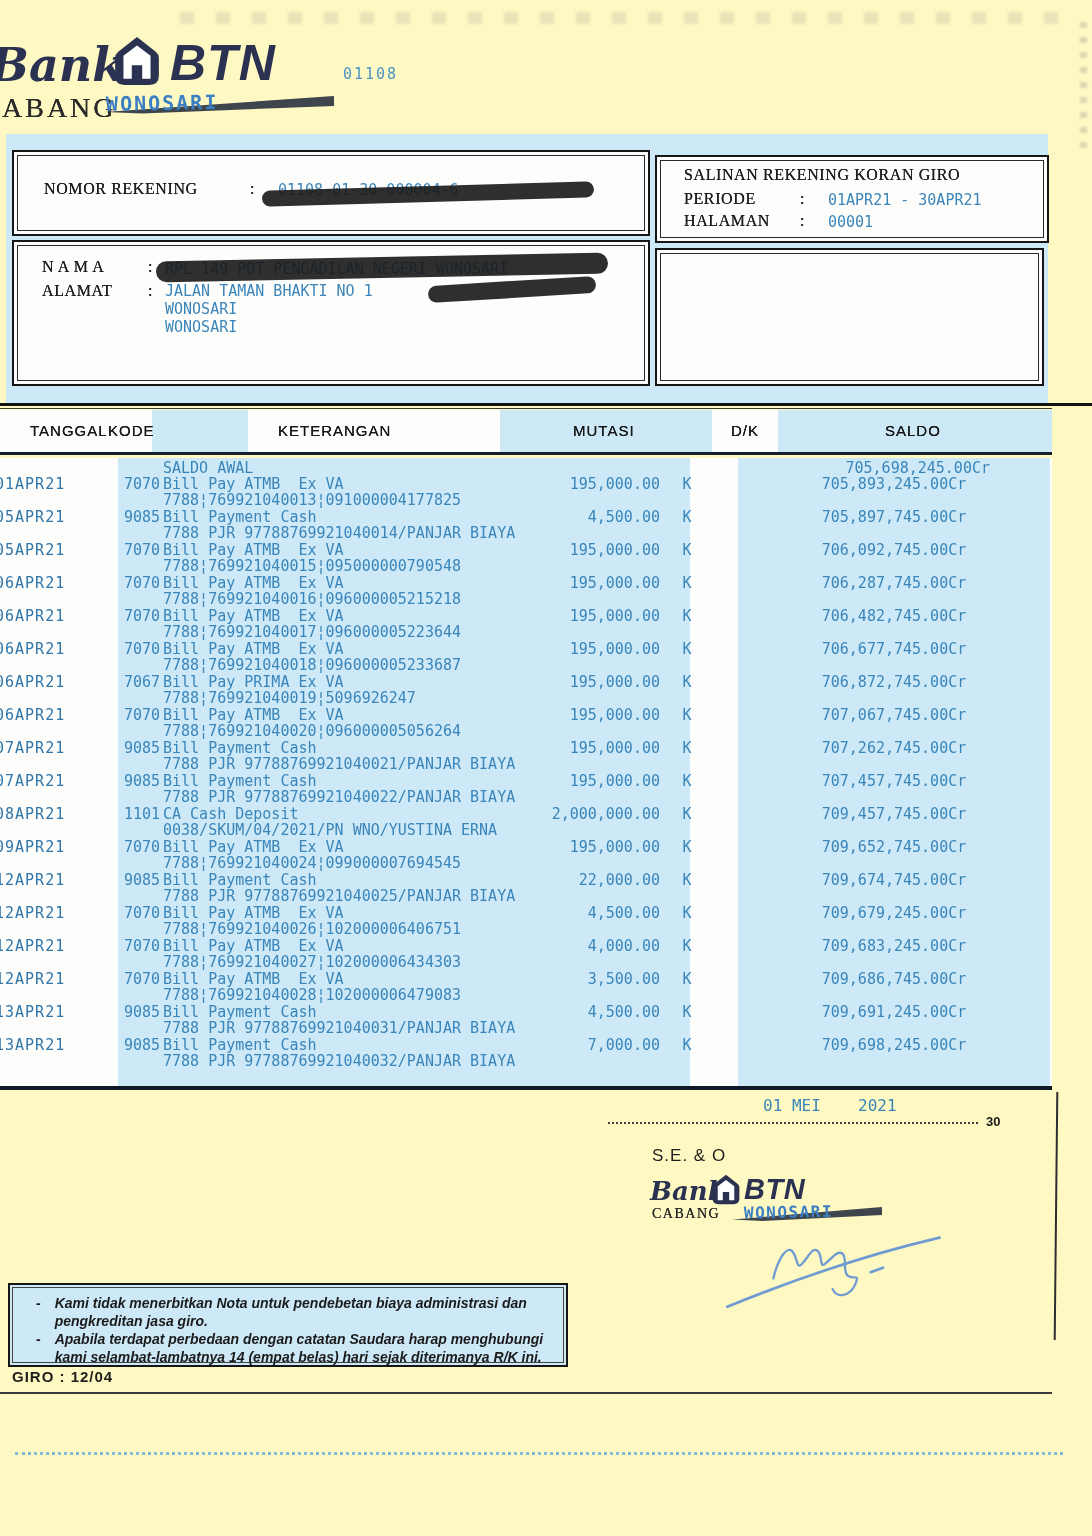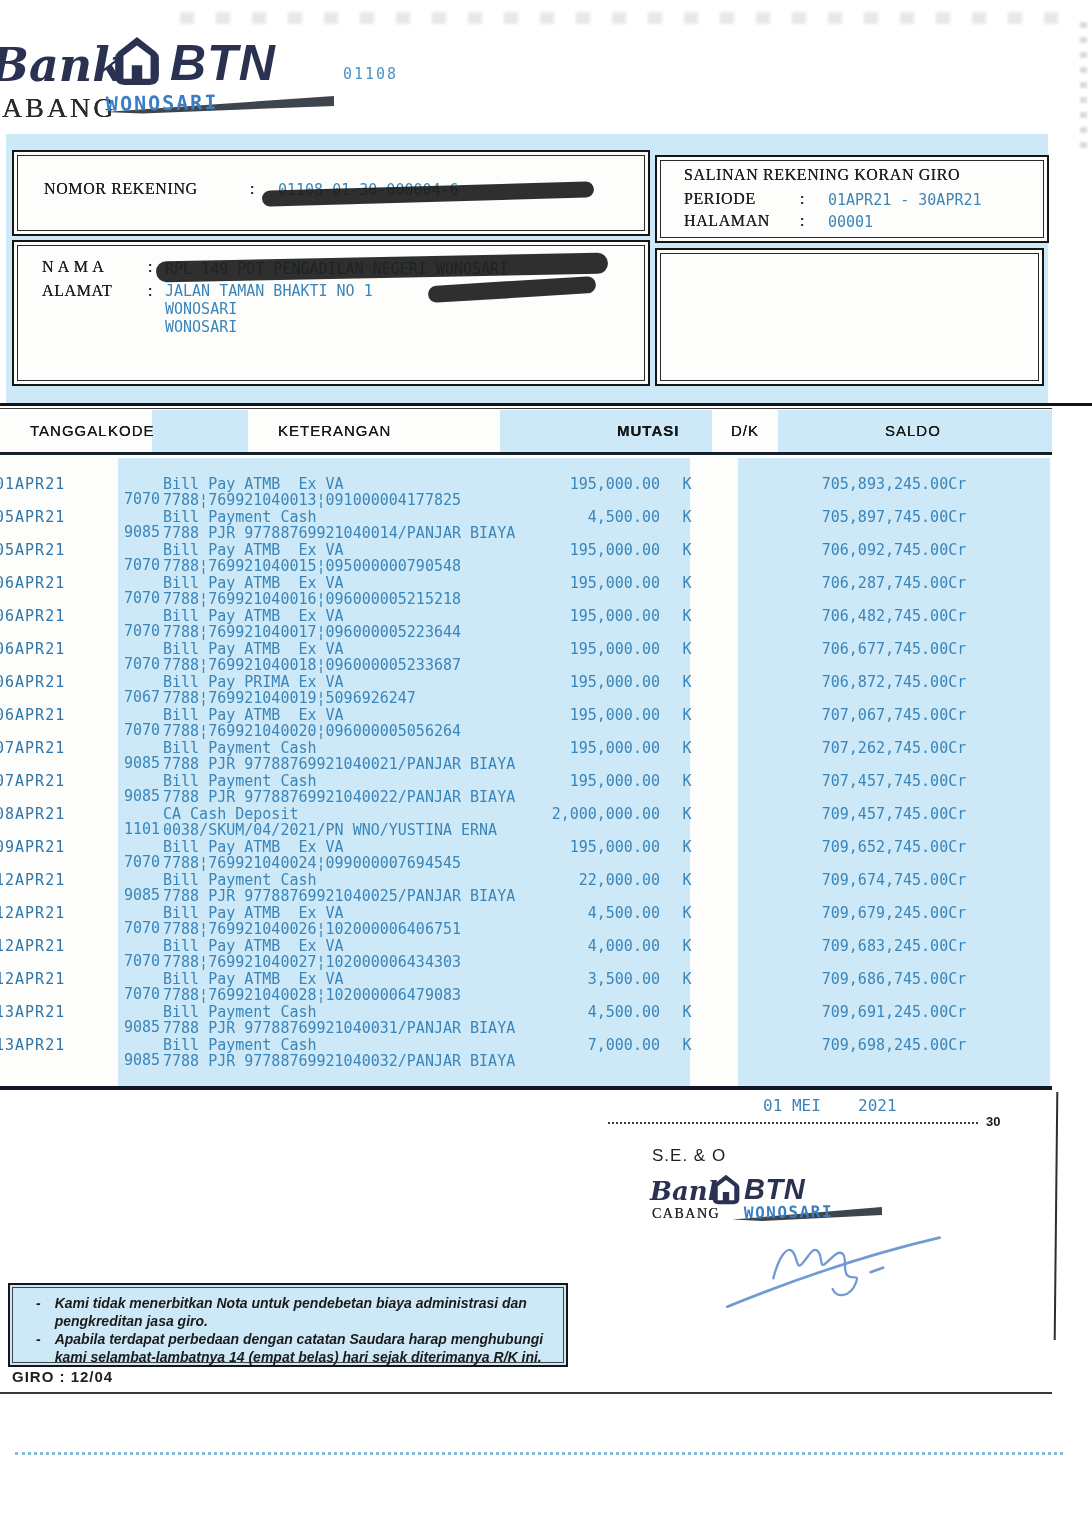--- a/index.html
+++ b/index.html
@@ -7,21 +7,21 @@
     --wash:#cde9f7;
     --print:#3a85ba;
     --print-dk:#2f76ab;
     --navy:#2b3150;
     --ink:#1c1c1c;
     --stamp:#3b7ec2;
   }
   html,body{margin:0;padding:0;background:#e8e8e6;}
   .page{
     position:relative;width:1092px;height:1536px;margin:0 auto;
-    background:#ffffff;overflow:hidden;
+    background:#fef9c3;overflow:hidden;
     font-family:"Liberation Sans",sans-serif;color:var(--ink);
   }
   .abs{position:absolute;}
   .mono{font-family:"DejaVu Sans Mono",monospace;color:var(--print);font-size:15px;line-height:16px;white-space:pre;}
   .lbl{font-family:Liberation Serif, serif;color:#1d1d1d;letter-spacing:.6px;font-size:16px;text-shadow:0 0 .3px #1d1d1d;}
 
   
   .noise-top{left:180px;top:12px;width:880px;height:12px;
     background:repeating-linear-gradient(90deg,rgba(125,125,125,.18) 0 14px,transparent 14px 36px);
     filter:blur(1.5px);}
@@ -84,33 +84,33 @@
   .rule-hbot{left:0;top:452px;width:1052px;height:3px;background:#16202c;}
   .rule-bbot{left:0;top:1086px;width:1052px;height:4px;background:#101826;}
 
   .thead{left:0;top:410px;width:1052px;height:42px;
     background:linear-gradient(90deg,#fdfdfb 0 152px,var(--wash) 152px 248px,#fdfdfb 248px 500px,
       var(--wash) 500px 712px,#fdfdfb 712px 778px,var(--wash) 778px 100%);}
   .th{position:absolute;top:12px;font-size:15px;letter-spacing:1px;color:#161616;text-shadow:0 0 .3px #161616;}
   .th-tanggal{left:30px;text-align:right;}
   .th-kode{left:108px;}
   .th-keterangan{left:278px;}
-  .th-mutasi{left:617px;font-weight:bold;}
+  .th-mutasi{left:573px;}
   .th-dk{left:731px;}
   .th-saldo{left:885px;}
 
   .tbody{left:0;top:458px;width:1052px;height:628px;
     background:linear-gradient(90deg,#fdfdfb 0 118px,var(--wash) 118px 690px,#fdfdfb 690px 738px,
       var(--wash) 738px 1050px,#fdfdfb 1050px 100%);}
   .open-line{position:absolute;left:0;top:2px;width:1050px;height:16px;}
   .open-ket{position:absolute;left:163px;top:0;}
   .open-saldo{position:absolute;left:798px;top:0;width:192px;text-align:right;}
   .t-row{position:absolute;left:0;width:936px;height:33px;}
   .c-date{position:absolute;left:-5px;top:0;letter-spacing:1px;color:var(--print-dk);}
-  .c-kode{position:absolute;left:116px;top:15px;width:44px;text-align:right;}
+  .c-kode{position:absolute;left:116px;top:0;width:44px;text-align:right;}
   .c-desc{position:absolute;left:163px;top:0;}
   .c-ref{position:absolute;left:163px;top:16px;}
   .c-mutasi{position:absolute;left:470px;top:0;width:190px;text-align:right;}
   .c-dk{position:absolute;left:676px;top:0;width:22px;text-align:center;}
   .c-saldo{position:absolute;left:798px;top:0;width:192px;text-align:center;}
 
   
   .f-date1{left:763px;top:1098px;font-size:16px;}
   .f-date2{left:858px;top:1098px;font-size:16px;}
   .dotline{left:608px;top:1122px;width:370px;border-top:2px dotted #3c3c3c;height:0;}
@@ -208,20 +208,24 @@
     <span class="th th-tanggal">TANGGAL</span>
     <span class="th th-kode">KODE</span>
     <span class="th th-keterangan">KETERANGAN</span>
     <span class="th th-mutasi">MUTASI</span>
     <span class="th th-dk">D/K</span>
     <span class="th th-saldo">SALDO</span>
   </div>
   <div class="abs rule-hbot"></div>
 
   <div class="abs tbody">
+    <div class="open-line">
+      <span class="mono open-ket">SALDO AWAL</span>
+      <span class="mono open-saldo">705,698,245.00Cr</span>
+    </div>
   <div class="t-row" style="top: 18px;">
       <span class="mono c-date">01APR21</span>
       <span class="mono c-kode">7070</span>
       <span class="mono c-desc">Bill Pay ATMB  Ex VA</span>
       <span class="mono c-ref">7788¦769921040013¦091000004177825</span>
       <span class="mono c-mutasi">195,000.00</span>
       <span class="mono c-dk">K</span>
       <span class="mono c-saldo">705,893,245.00Cr</span>
     </div>
       <div class="t-row" style="top: 51px;">

